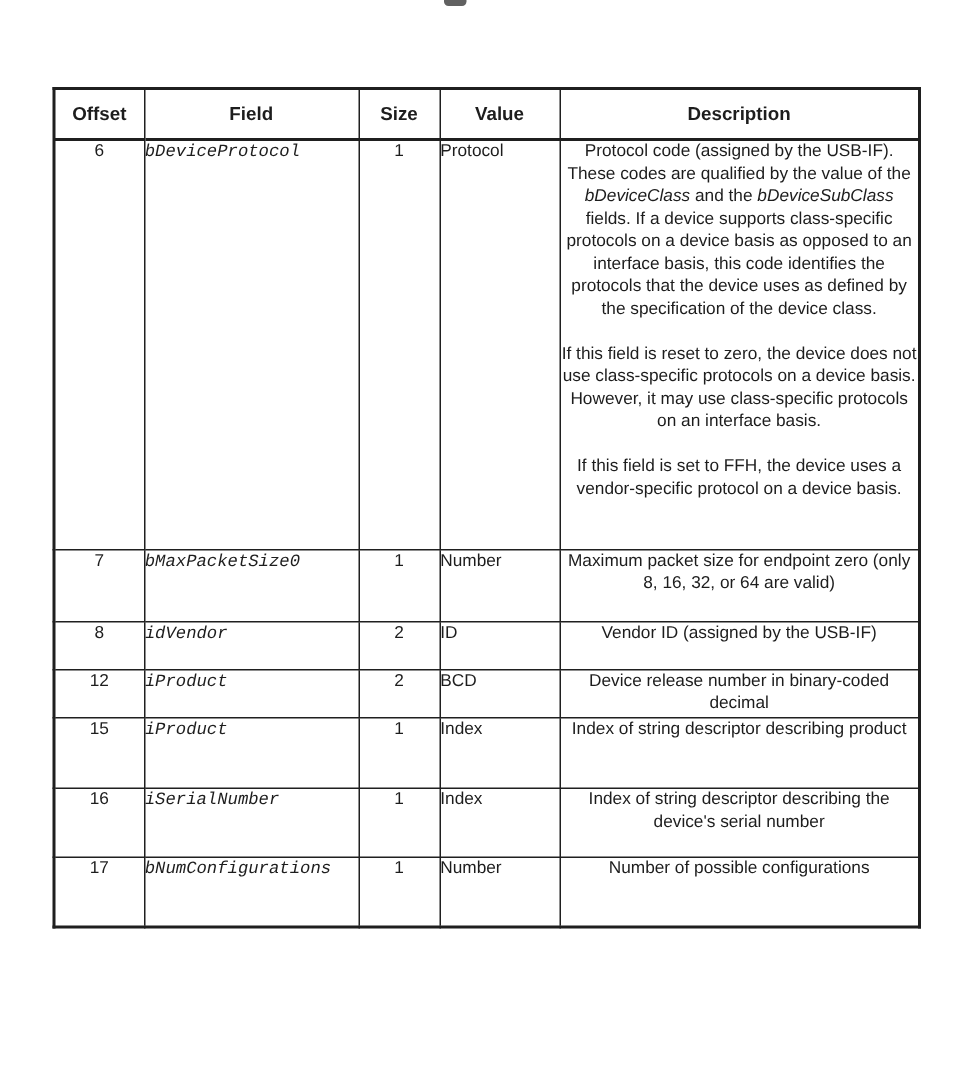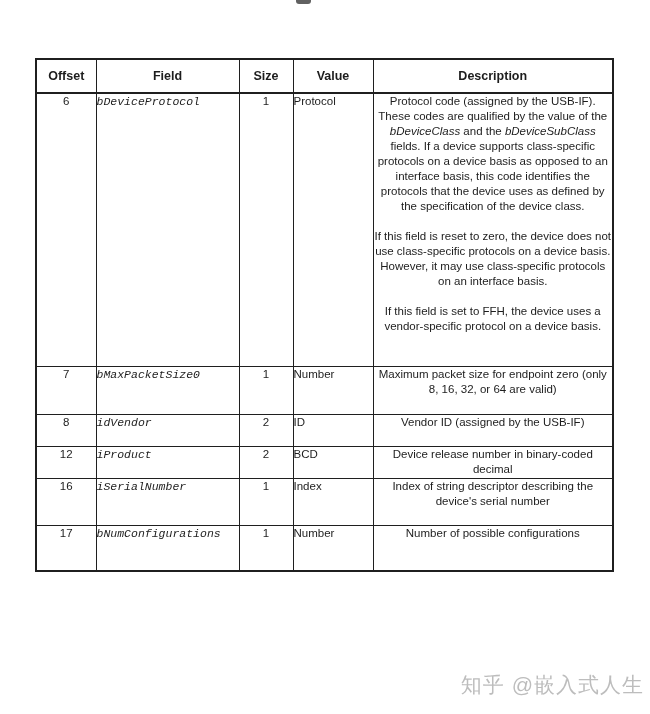--- a/index.html
+++ b/index.html
@@ -160,35 +160,43 @@
         <tr>
           <td class="offset">12</td>
           <td class="field">iProduct</td>
           <td class="size">2</td>
           <td class="value">BCD</td>
           <td class="desc">
             <div class="para">Device release number in binary-coded decimal</div>
           </td>
         </tr>
         <tr>
+          <td class="offset">15</td>
+          <td class="field">iProduct</td>
+          <td class="size">1</td>
+          <td class="value">Index</td>
+          <td class="desc">
+            <div class="para">Index of string descriptor describing product</div>
+          </td>
+        </tr>
+        <tr>
           <td class="offset">16</td>
           <td class="field">iSerialNumber</td>
           <td class="size">1</td>
           <td class="value">Index</td>
           <td class="desc">
             <div class="para">Index of string descriptor describing the device's serial number</div>
           </td>
         </tr>
         <tr>
           <td class="offset">17</td>
           <td class="field">bNumConfigurations</td>
           <td class="size">1</td>
           <td class="value">Number</td>
           <td class="desc">
             <div class="para">Number of possible configurations</div>
           </td>
         </tr>
       </tbody>
   </table>
 
-  <div class="watermark">知乎 @嵌入式人生</div>
 
 </div>
 
 </body></html>

